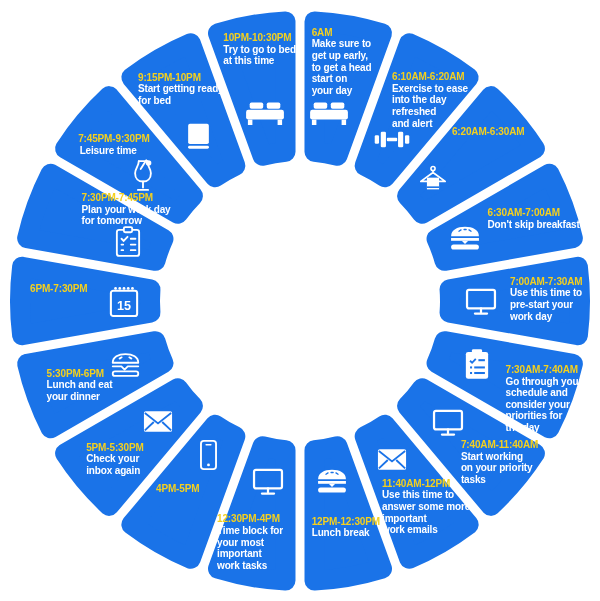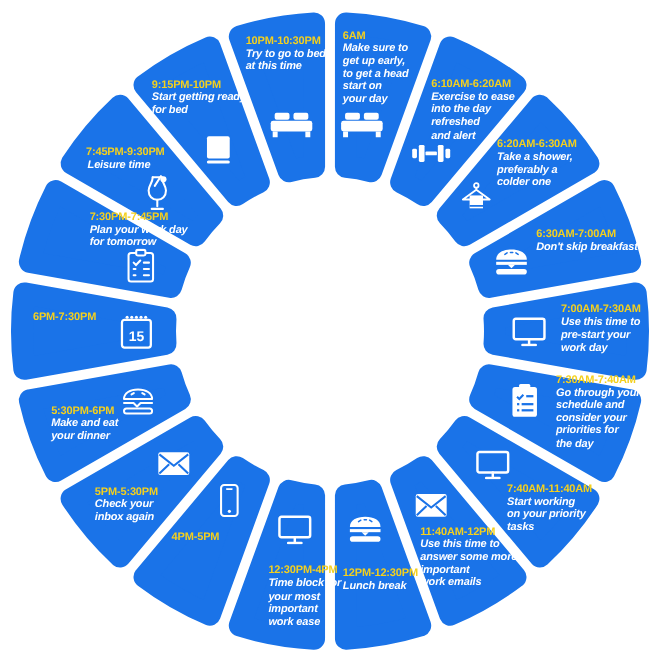--- a/index.html
+++ b/index.html
@@ -4,21 +4,21 @@
 <style>
   :root { --blue:#1a73e8; --yellow:#f4d01e; }
   html,body{margin:0;padding:0;background:#fff;}
   .stage{
     position:relative;width:600px;height:601px;background:#fff;overflow:hidden;
     font-family:"Liberation Sans",sans-serif;
   }
   .wheel{position:absolute;left:0;top:0;}
   .tile-text{position:absolute;width:60px;font-weight:bold;font-size:10px;line-height:11.6px;letter-spacing:-0.15px;}
   .tile-time{color:var(--yellow);white-space:pre;}
-  .tile-desc{color:#fff;white-space:pre;font-style:italic;}
+  .tile-desc{color:#fff;white-space:pre;}
   .tile-icon{position:absolute;}
 </style>
 </head>
 <body>
 
 <div class="stage">
   <svg id="wheel-svg" class="wheel" width="600" height="601" viewBox="0 0 600 601">
       <path d="M314.51 21.38 A280 280 0 0 1 382 33.28 L337.46 155.75 A150 150 0 0 0 314.48 151.7 Z" fill="#1a73e8" stroke="#1a73e8" stroke-width="20" stroke-linejoin="round"></path>
       <path d="M409.27 43.2 A280 280 0 0 1 468.63 77.47 L384.87 177.32 A150 150 0 0 0 364.67 165.66 Z" fill="#1a73e8" stroke="#1a73e8" stroke-width="20" stroke-linejoin="round"></path>
       <path d="M490.85 96.12 A280 280 0 0 1 534.91 148.62 L422.06 213.81 A150 150 0 0 0 407.06 195.94 Z" fill="#1a73e8" stroke="#1a73e8" stroke-width="20" stroke-linejoin="round"></path>
@@ -63,23 +63,20 @@
       </div>
       <svg class="tile-icon" width="38" height="19" viewBox="0 0 44 22" style="left:372.5px;top:130.0px;">
         <rect x="16" y="9" width="12" height="4" rx="1" fill="#fff"></rect>
         <rect x="9" y="2" width="6" height="18" rx="1.5" fill="#fff"></rect>
         <rect x="29" y="2" width="6" height="18" rx="1.5" fill="#fff"></rect>
         <rect x="2" y="6" width="5" height="10" rx="1.5" fill="#fff"></rect>
         <rect x="37" y="6" width="5" height="10" rx="1.5" fill="#fff"></rect>
       </svg>
       <div class="tile-text" style="left:451.9px;top:125.5px;">
         <div class="tile-time">6:20AM-6:30AM</div>
-        <div class="tile-desc">Take a shower,
-preferably a
-colder one</div>
       </div>
       <svg class="tile-icon" width="30" height="30" viewBox="0 0 32 32" style="left:418.2px;top:165.4px;">
         <circle cx="16" cy="3.8" r="2.2" fill="none" stroke="#fff" stroke-width="1.7"></circle>
         <path d="M16 6 V8 L29 17.5 H3 L16 8" fill="none" stroke="#fff" stroke-width="1.8" stroke-linejoin="round"></path>
         <rect x="9.5" y="13.5" width="13" height="12.5" fill="#fff"></rect>
         <rect x="9.5" y="22.8" width="13" height="1.7" fill="#1a73e8"></rect>
       </svg>
       <div class="tile-text" style="left:487.5px;top:207.3px;">
         <div class="tile-time">6:30AM-7:00AM</div>
         <div class="tile-desc">Don't skip breakfast</div>
@@ -101,21 +98,21 @@
 pre-start your
 work day</div>
       </div>
       <svg class="tile-icon" width="32" height="27" viewBox="0 0 34 29" style="left:465.0px;top:287.5px;">
         <g stroke="#fff" stroke-width="2.4" fill="none" stroke-linecap="round">
           <rect x="2" y="2" width="30" height="20" rx="2"></rect>
           <path d="M17 22 V26"></path>
           <path d="M10.5 27.5 H23.5"></path>
         </g>
       </svg>
-      <div class="tile-text" style="left:505.5px;top:340px;">
+      <div class="tile-text" style="left:505.5px;top:364px;">
         <div class="tile-time">7:30AM-7:40AM</div>
         <div class="tile-desc">Go through your
 schedule and
 consider your
 priorities for
 the day</div>
       </div>
       <svg class="tile-icon" width="26" height="32" viewBox="0 0 28 34" style="left:464.0px;top:347.6px;">
         <rect x="8.5" y="1" width="11" height="5.5" rx="1.5" fill="#fff"></rect>
         <rect x="2" y="4" width="24" height="29" rx="2.5" fill="#fff"></rect>
@@ -159,26 +156,26 @@
         <path d="M2 12 C2 5.5 8.5 2 17 2 C25.5 2 32 5.5 32 12 Z" fill="#fff"></path>
         <g stroke="#1a73e8" stroke-width="1.5" stroke-linecap="round" fill="none">
           <path d="M10.5 6.7 l2.2 -1.4"></path>
           <path d="M16 4.9 h2.2"></path>
           <path d="M23.5 6.7 l-2.2 -1.4"></path>
         </g>
         <rect x="2" y="14" width="30" height="3" fill="#fff"></rect>
         <polygon points="13.5,17 17,20.4 20.5,17" fill="#fff"></polygon>
         <rect x="2" y="21" width="30" height="5.5" rx="2.75" fill="#fff"></rect>
       </svg>
-      <div class="tile-text" style="left:244px;top:513.4px;">
+      <div class="tile-text" style="left:217px;top:513.4px;">
         <div class="tile-time">12:30PM-4PM</div>
         <div class="tile-desc">Time block for
 your most
 important
-work ease</div>
+work tasks</div>
       </div>
       <svg class="tile-icon" width="32" height="27" viewBox="0 0 34 29" style="left:252.2px;top:467.7px;">
         <g stroke="#fff" stroke-width="2.4" fill="none" stroke-linecap="round">
           <rect x="2" y="2" width="30" height="20" rx="2"></rect>
           <path d="M17 22 V26"></path>
           <path d="M10.5 27.5 H23.5"></path>
         </g>
       </svg>
       <div class="tile-text" style="left:156.0px;top:482.7px;">
         <div class="tile-time">4PM-5PM</div>
@@ -193,21 +190,21 @@
         <div class="tile-desc">Check your
 inbox again</div>
       </div>
       <svg class="tile-icon" width="30" height="23" viewBox="0 0 32 24" style="left:142.8px;top:410.1px;">
         <rect x="1" y="1" width="30" height="22" rx="2" fill="#fff"></rect>
         <path d="M2 3 L16 14 L30 3" stroke="#1a73e8" stroke-width="2" fill="none"></path>
         <path d="M2 21.5 L11.5 12.5 M30 21.5 L20.5 12.5" stroke="#1a73e8" stroke-width="2" fill="none"></path>
       </svg>
       <div class="tile-text" style="left:46.5px;top:367.7px;">
         <div class="tile-time">5:30PM-6PM</div>
-        <div class="tile-desc">Make and eat
+        <div class="tile-desc">Lunch and eat
 your dinner</div>
       </div>
       <svg class="tile-icon" width="31" height="26" viewBox="0 0 34 28" style="left:109.5px;top:351.6px;">
         <g stroke="#fff" stroke-width="2" fill="none" stroke-linejoin="round" stroke-linecap="round">
           <path d="M3 11.5 C3 5.5 9 2 17 2 C25 2 31 5.5 31 11.5 Z"></path>
           <path d="M10.5 7 l2.3 -1.4 M21.2 5.6 L23.5 7"></path>
           <path d="M3 15.5 h9.5 l3.5 3.5 3.5 -3.5 H31"></path>
           <rect x="3" y="21" width="28" height="5" rx="2.5"></rect>
         </g>
       </svg>

